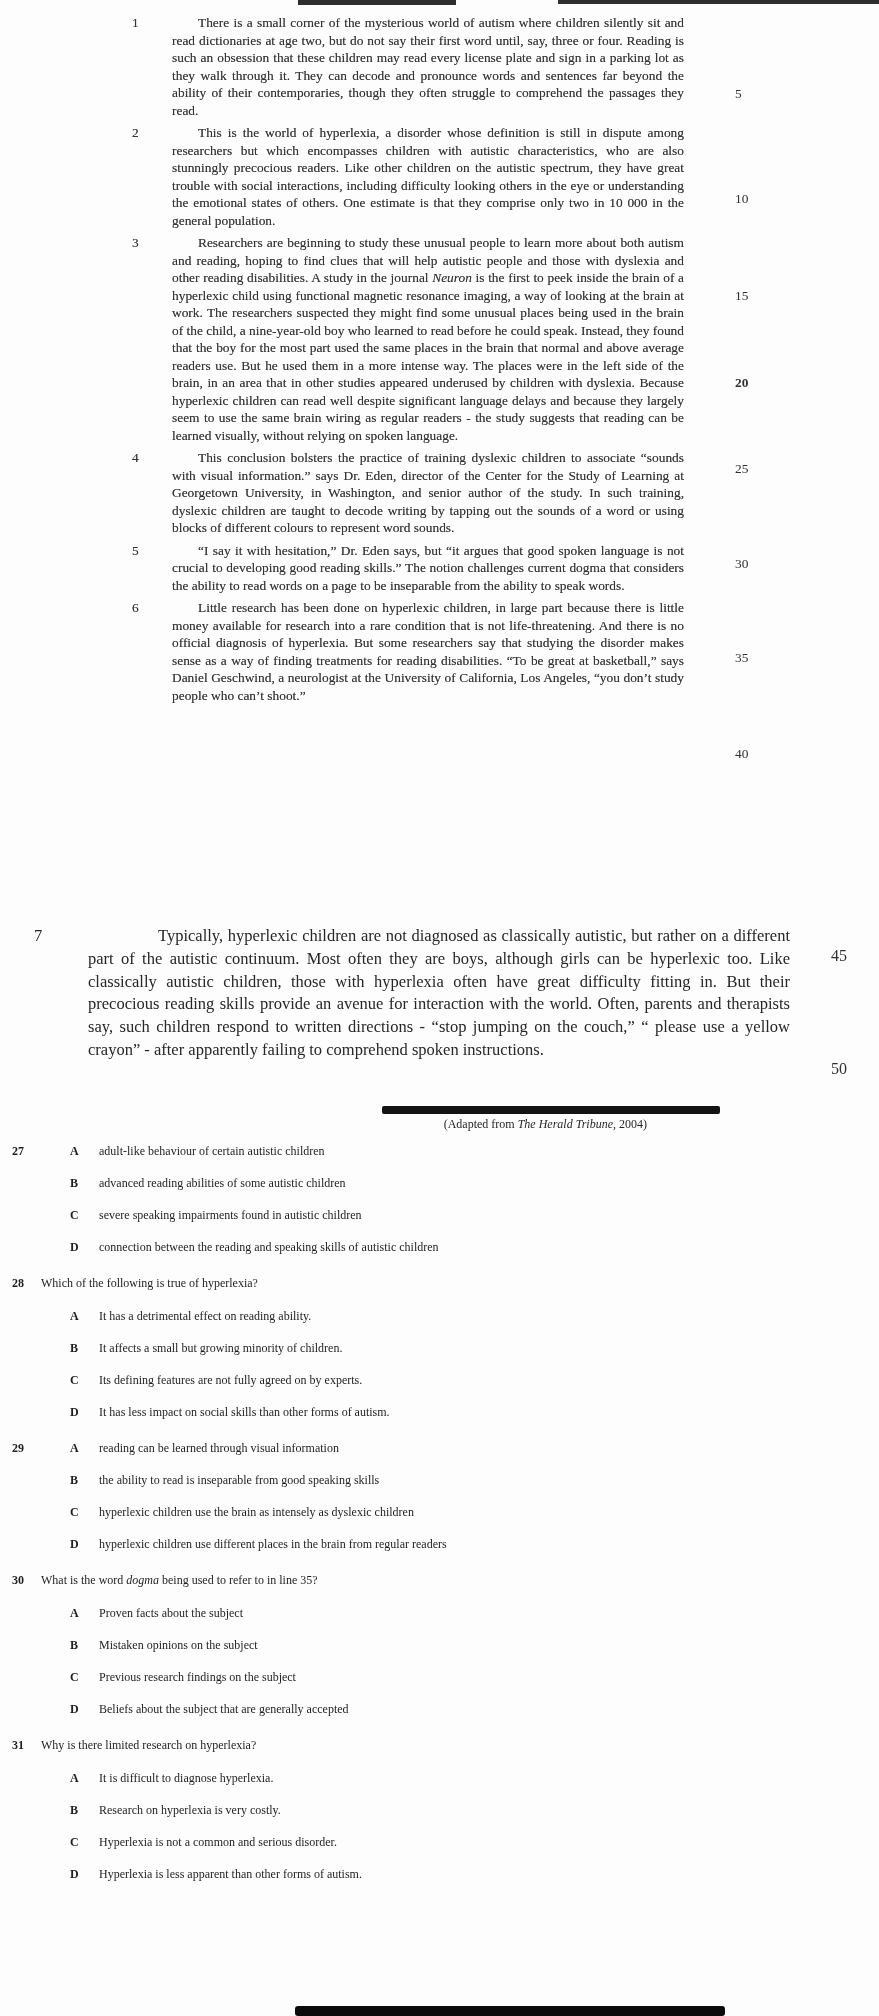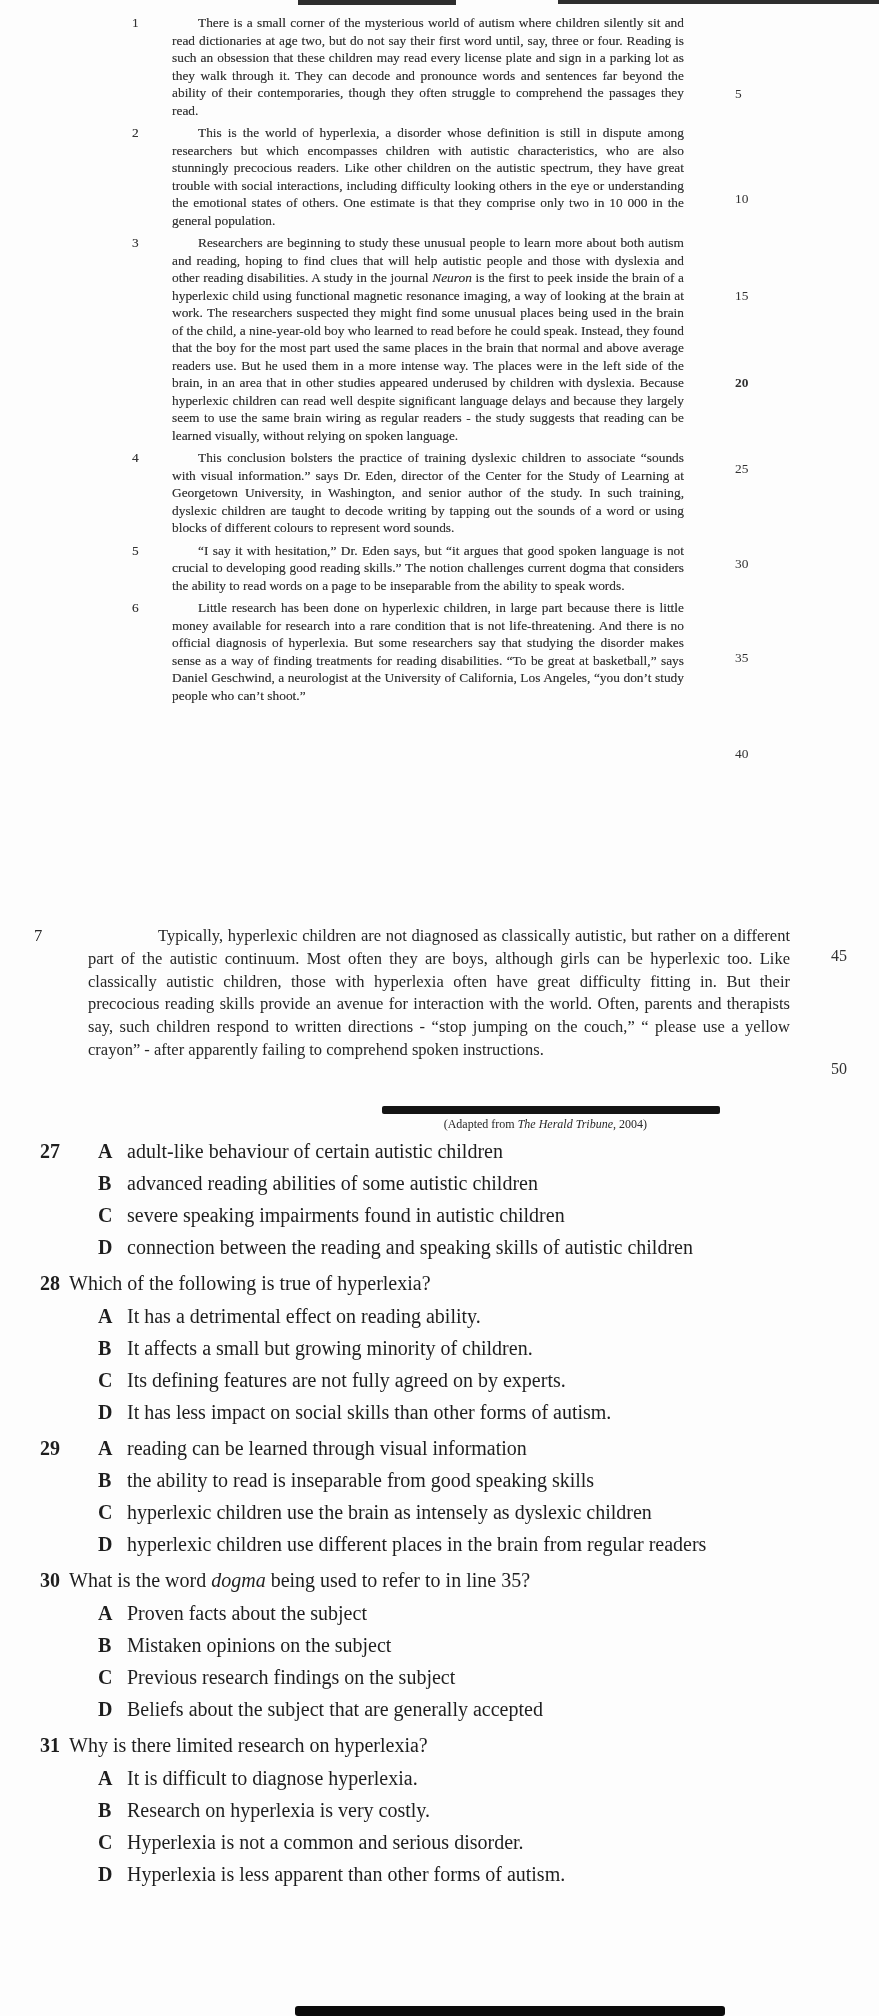--- a/index.html
+++ b/index.html
@@ -54,22 +54,22 @@
   .ln-6 { top:650px; } .ln-7 { top:746px; }
   .ln-8 { top:947px; } .ln-9 { top:1060px; }
 
   .attribution {
     position:absolute; top:1109px; right:224px; margin:8px;
     font-size:12px; color:#262626; white-space:nowrap;
   }
 
   
   .questions {
-    position:absolute; top:1142px; left:40px; width:800px;
-    font-size:20px; line-height:19px; color:#1e1e1e;
+    position:absolute; top:1142px; left:12px; width:800px;
+    font-size:12px; line-height:19px; color:#1e1e1e;
   }
   .question { position:relative; margin:0 0 17px 0; }
   .qnum { position:absolute; left:0; top:0; font-weight:bold; }
   .qstem { margin:0 0 14px 29px; }
   .option { display:flex; margin:0 0 13px 58px; }
   .olabel { font-weight:bold; flex:0 0 29px; }
   .otext { flex:1; }
 </style>
 </head>
 <body>

